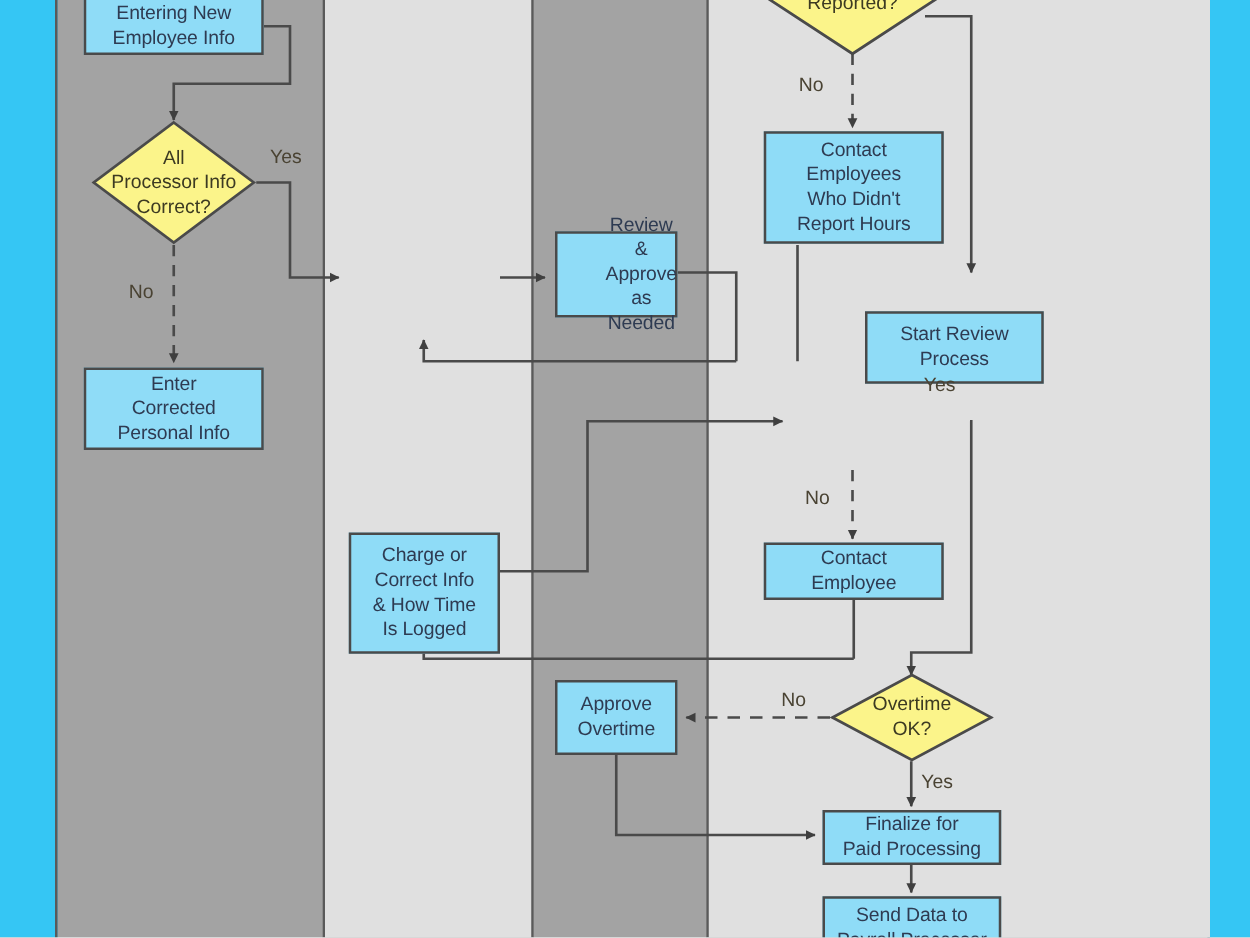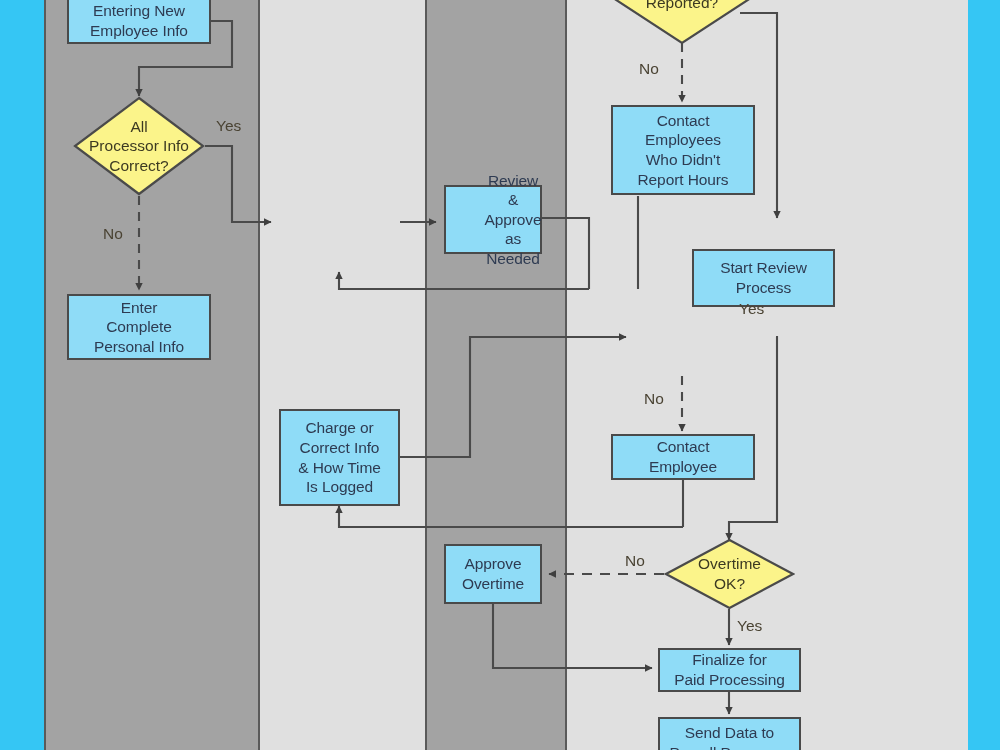--- a/index.html
+++ b/index.html
@@ -176,21 +176,21 @@
     <svg class="decision-shape" viewBox="0 0 132 100" preserveAspectRatio="none">
       <polygon points="66,2 130,50 66,98 2,50" fill="#fbf48a" stroke="#4a4a4a" stroke-width="2.2"></polygon>
     </svg>
     <div class="decision-label" style="white-space:pre-line;">All
 Processor Info
 Correct?</div>
   </div>
 
   <div class="node process" style="left:67px; top:294px; width:144px; height:66px;">
     <span style="white-space:pre-line;">Enter
-Complete
+Corrected
 Personal Info</span>
   </div>
 
 
   <div class="node process" style="left:444px; top:185px; width:98px; height:69px;padding-left:44px;">
     <span style="white-space:pre-line;">Review &amp;
 Approve
 as Needed</span>
   </div>
 
@@ -213,21 +213,21 @@
     <span style="white-space:pre-line;">Start Review
 Process</span>
   </div>
 
 
   <div class="node process" style="left:611px; top:434px; width:144px; height:46px;">
     <span style="white-space:pre-line;">Contact
 Employee</span>
   </div>
 
-  <div class="node process" style="left:279px; top:409px; width:121px; height:97px;">
+  <div class="node process" style="left:279px; top:426px; width:121px; height:97px;">
     <span style="white-space:pre-line;">Charge or
 Correct Info
 &amp; How Time
 Is Logged</span>
   </div>
 
   <div class="decision-wrap" style="left:664px; top:538px; width:131px; height:72px;">
     <svg class="decision-shape" viewBox="0 0 131 72" preserveAspectRatio="none">
       <polygon points="65.5,2 129,36 65.5,70 2,36" fill="#fbf48a" stroke="#4a4a4a" stroke-width="2.2"></polygon>
     </svg>

